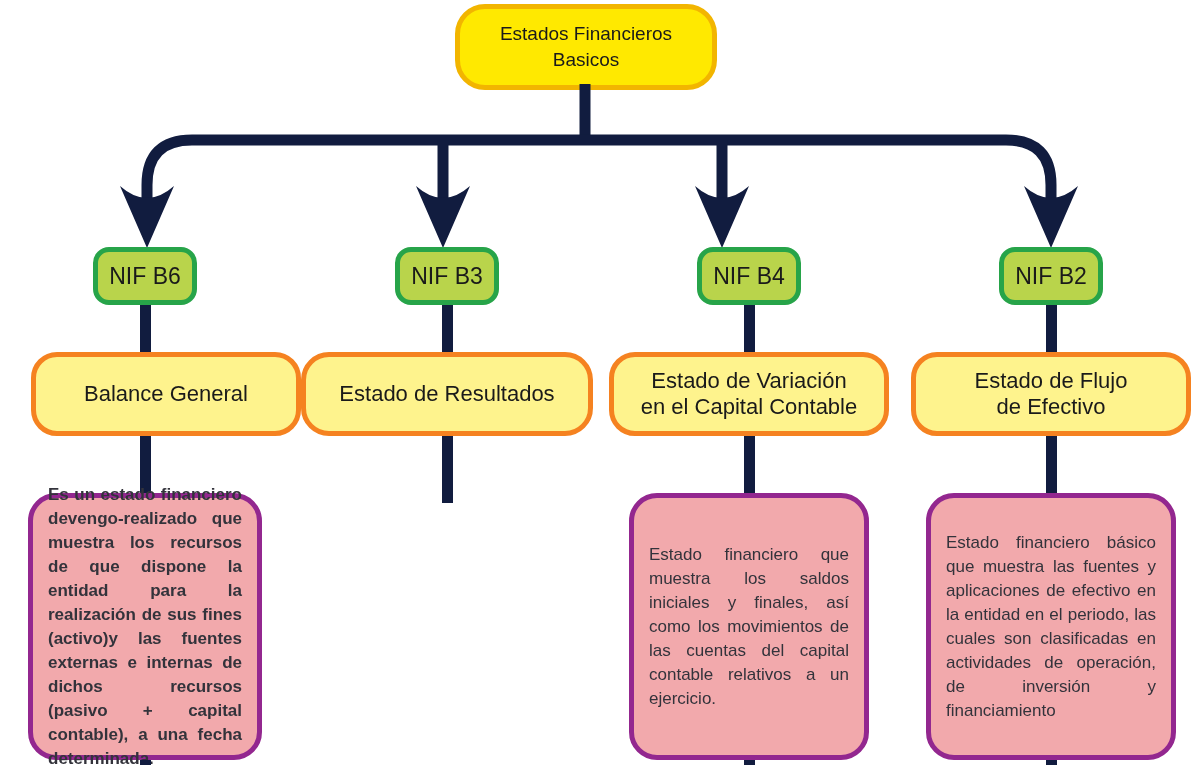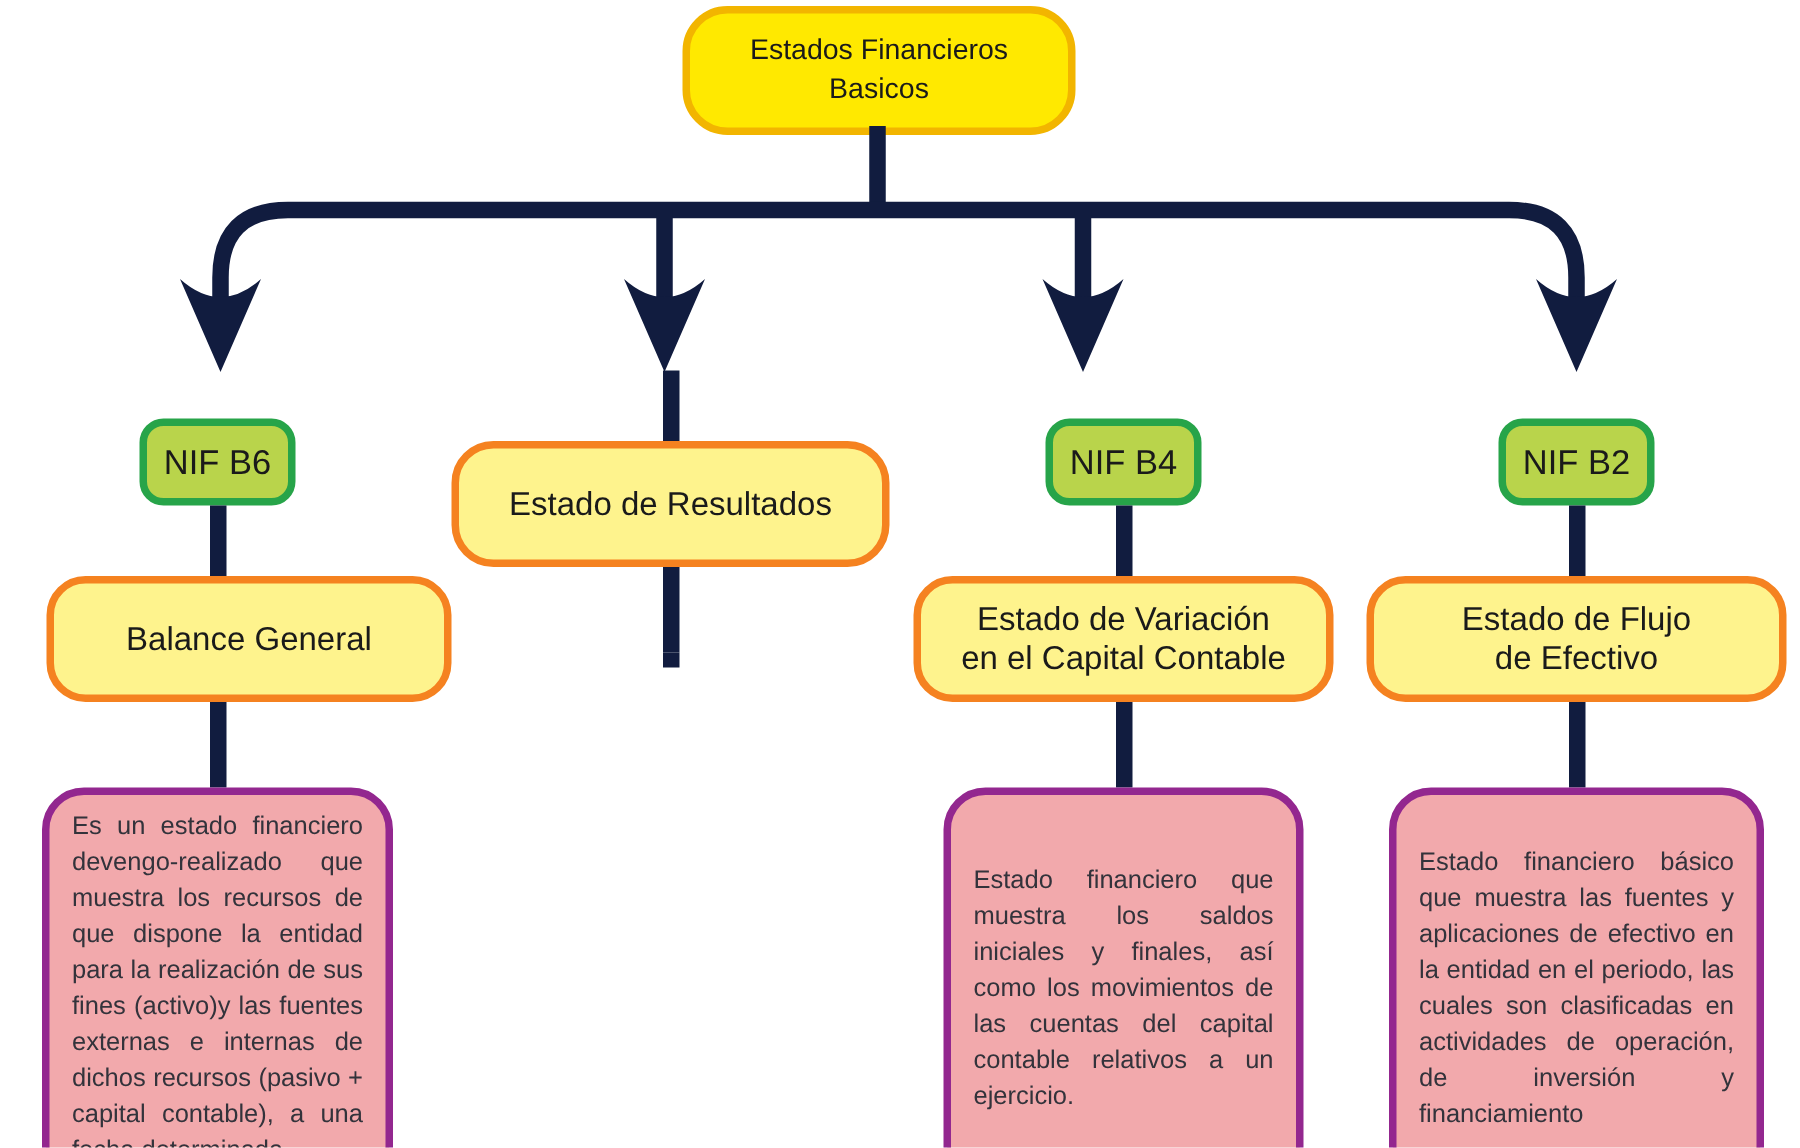--- a/index.html
+++ b/index.html
@@ -40,42 +40,42 @@
   }
   .col-1{left:5px;}
   .col-2{left:307px;}
   .col-3{left:609px;}
   .col-4{left:911px;}
 
   .nif-box{
     width:104px;height:58px;flex:0 0 58px;
     background:var(--green-fill);border:5px solid var(--green-border);
     border-radius:16px;display:flex;align-items:center;justify-content:center;
-    font-size:23px;color:var(--ink);margin-top:32px;
+    font-size:23px;color:var(--ink);
   }
   .stem-a{width:11px;height:47px;flex:0 0 47px;background:var(--navy);}
   .stem-b{width:11px;height:57px;flex:0 0 57px;background:var(--navy);}
   .stem-c{width:11px;height:10px;flex:0 0 10px;background:var(--navy);}
 
   .statement-box{
     width:100%;height:84px;flex:0 0 84px;
     background:var(--lightyellow-fill);border:5px solid var(--orange-border);
     border-radius:26px;display:flex;align-items:center;justify-content:center;
     text-align:center;font-size:22px;line-height:1.18;color:var(--ink);
   }
   .col-1 .statement-box{width:270px;margin-left:42px;}
   .col-2 .statement-box{width:292px;border-radius:28px;}
 
   .desc-box{
     height:267px;flex:0 0 267px;
     background:var(--pink-fill);border:5px solid var(--purple-border);
     border-radius:28px;display:flex;align-items:center;
     padding:12px 15px;color:var(--body-ink);
   }
-  .col-1 .desc-box{width:234px;}
+  .col-1 .desc-box{width:234px;font-weight:bold;}
   .col-2 .desc-box{width:246px;}
   .col-3 .desc-box{width:240px;}
   .col-4 .desc-box{width:250px;}
   .desc-text{
     font-size:17px;line-height:24px;text-align:justify;text-justify:inter-word;width:100%;
   }
 </style>
 </head>
 <body>
 
@@ -104,20 +104,23 @@
     <div class="multiline">Balance General</div>
   </div>
   <div class="stem-b"></div>
   <div class="desc-box">
     <div class="desc-text">Es un estado financiero devengo-realizado que muestra los recursos de que dispone la entidad para la realización de sus fines (activo)y las fuentes externas e internas de dichos recursos (pasivo + capital contable), a una fecha determinada.</div>
   </div>
   <div class="stem-c"></div>
 </div>
 
 <div class="column col-2">
+  <div class="nif-box">
+    <span>NIF B3</span>
+  </div>
   <div class="stem-a"></div>
   <div class="statement-box">
     <div class="multiline">Estado de Resultados</div>
   </div>
   <div class="stem-b"></div>
   <div class="stem-c"></div>
 </div>
 
 <div class="column col-3">
   <div class="nif-box">

